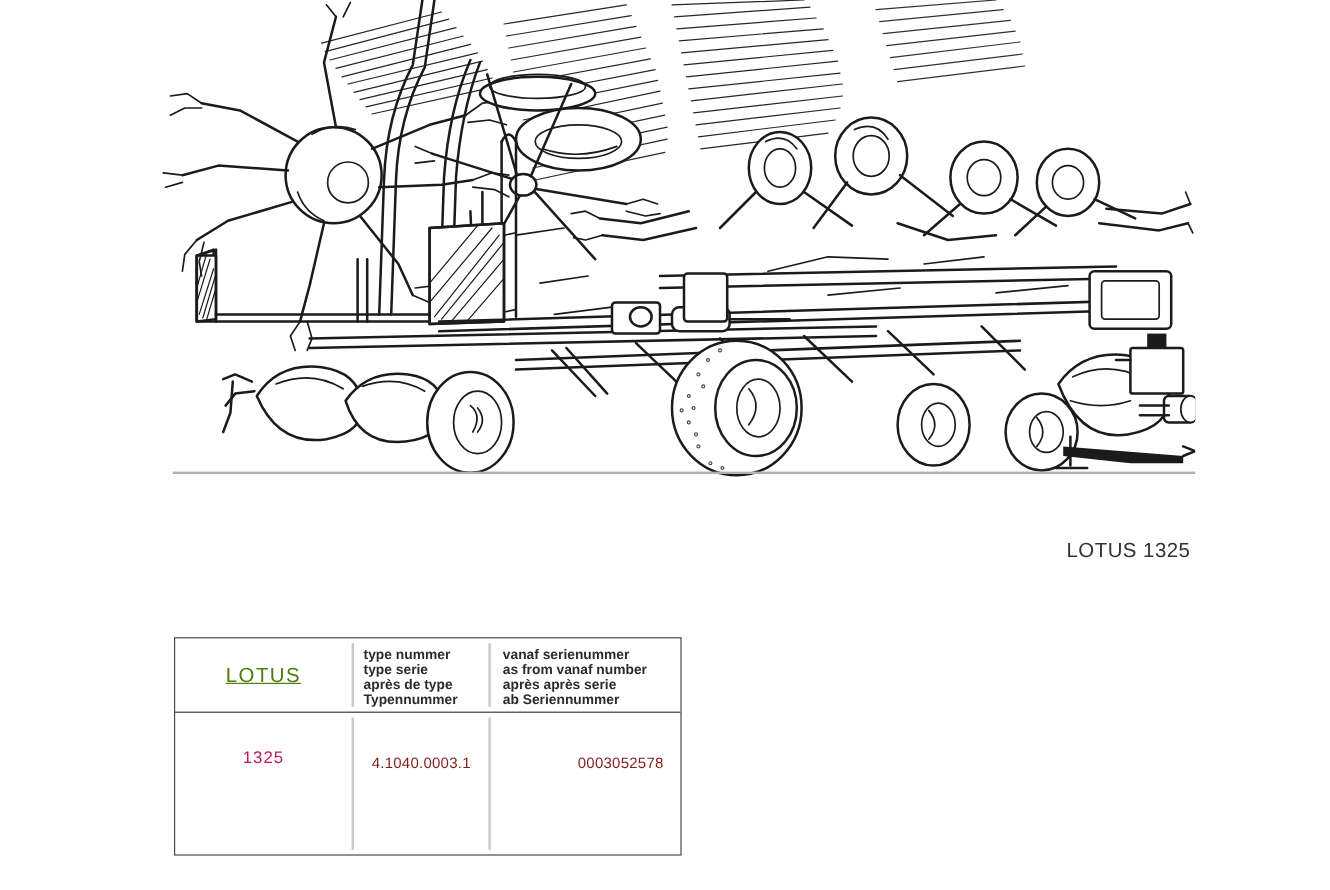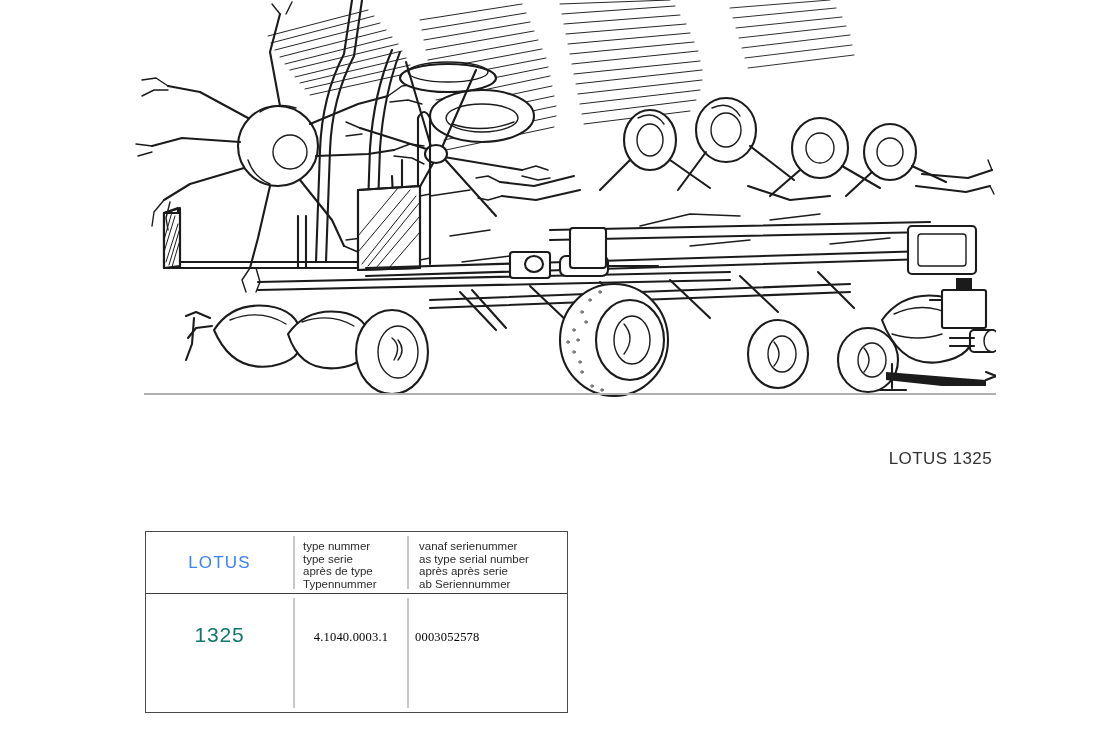--- a/index.html
+++ b/index.html
@@ -90,63 +90,64 @@
   }
 
   
   #head-model-cell {
     left: 0; top: 0; width: 147px; height: 100%;
     display: flex; align-items: center; justify-content: center;
   }
   #head-model-label {
     font-size: 17px;
     letter-spacing: 1.2px;
-    color: #3b82f6;
+    color: #4d7c0f;
+    text-decoration: underline;
   }
   #head-type-cell {
     left: 149px; top: 0; width: 112px; height: 100%;
     padding: 8px 0 0 8px;
   }
   #head-serial-cell {
     left: 263px; top: 0; width: 162px; height: 100%;
     padding: 8px 0 0 10px;
   }
   .lang-line {
     font-size: 11.5px;
     line-height: 12.6px;
     color: #2b2b2b;
     white-space: nowrap;
+    font-weight: bold;
   }
 
   
   #body-model-cell {
     left: 0; top: 0; width: 147px; height: 100%;
     padding-top: 29px;
     text-align: center;
   }
   #body-model-value {
-    font-size: 21px;
+    font-size: 14px;
     letter-spacing: 0.8px;
-    color: #0f766e;
+    color: #be185d;
   }
   #body-type-cell {
     left: 149px; top: 0; width: 112px; height: 100%;
     padding-top: 33px;
     text-align: center;
   }
   #body-serial-cell {
-    left: 269px; top: 0; width: 157px; height: 100%;
+    left: 250px; top: 0; width: 157px; height: 100%;
     padding-top: 33px;
-    text-align: left;
+    text-align: right;
   }
   .data-value {
     font-size: 12.5px;
-    color: #000000;
+    color: #7f1d1d;
     letter-spacing: 0.2px;
-    font-family: Liberation Serif, serif;
   }
 
   
   .ln {
     fill: none;
     stroke: #1b1b1b;
     stroke-width: 2.1;
     stroke-linecap: round;
     stroke-linejoin: round;
   }
@@ -534,21 +535,21 @@
 
     <div class="cell" id="head-type-cell">
       <div class="lang-line">type nummer</div>
       <div class="lang-line">type serie</div>
       <div class="lang-line">après de type</div>
       <div class="lang-line">Typennummer</div>
     </div>
 
     <div class="cell" id="head-serial-cell">
       <div class="lang-line">vanaf serienummer</div>
-      <div class="lang-line">as type serial number</div>
+      <div class="lang-line">as from vanaf number</div>
       <div class="lang-line">après après serie</div>
       <div class="lang-line">ab Seriennummer</div>
     </div>
   </div>
 
   <div class="table-body-row">
     <div class="col-divider d1"></div>
     <div class="col-divider d2"></div>
 
     <div class="cell" id="body-model-cell">

